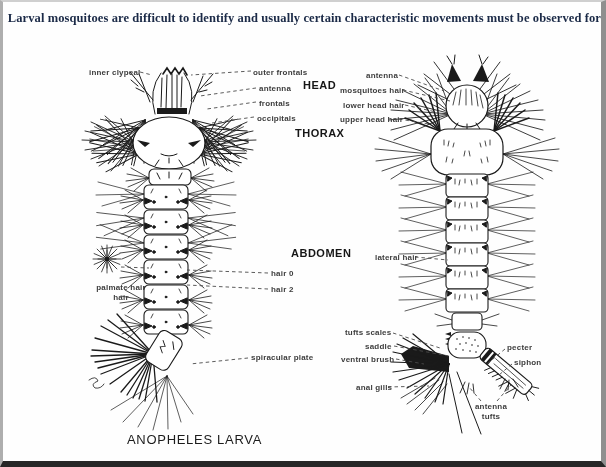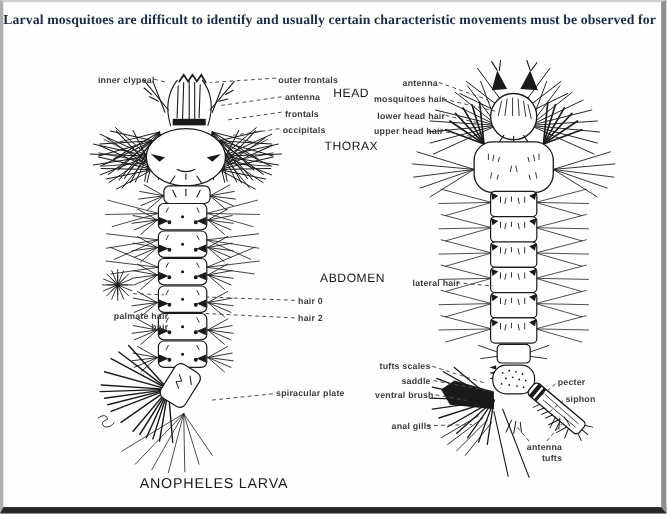--- a/index.html
+++ b/index.html
@@ -4,39 +4,39 @@
 <style>
   html,body{margin:0;padding:0;background:#fff;}
   .frame{
     position:relative;width:606px;height:467px;box-sizing:border-box;
     background:#fefefe;overflow:hidden;
     border-top:2px solid #cfcfcf;border-left:3px solid #aeaeae;
     border-right:5px solid #8f8f8f;border-bottom:6px solid #262626;
     font-family:"Liberation Sans",sans-serif;
   }
   .hdr{
-    position:absolute;left:0;top:7px;width:100%;text-align:left;
+    position:absolute;left:0;top:7px;width:100%;text-align:right;
     font-family:"Liberation Serif",serif;font-weight:bold;font-size:12.5px;
     line-height:18px;color:var(--header-text,#1b2a47);letter-spacing:.1px;
   }
   svg.art{position:absolute;left:0;top:0;}
   .lbl{
     position:absolute;font-size:8px;color:#3d3d3d;white-space:nowrap;
     letter-spacing:.2px;line-height:9px;font-weight:bold;
   }
   .lbl-bold{
-    position:absolute;font-size:11px;font-weight:normal;color:#161616;
+    position:absolute;font-size:11px;font-weight:bold;color:#161616;
     white-space:nowrap;letter-spacing:.5px;
   }
   .caption{
     position:absolute;font-size:13px;color:#1c1c1c;white-space:nowrap;
     letter-spacing:.7px;
     margin-left:29px;
   }
-  .ctr{text-align:right;}
+  .ctr{text-align:center;}
 </style>
 </head>
 <body>
 
 <div class="frame">
 
   <div class="hdr">
     <div>Larval mosquitoes are difficult to identify and usually certain characteristic movements must be observed for</div>
   </div>
 

